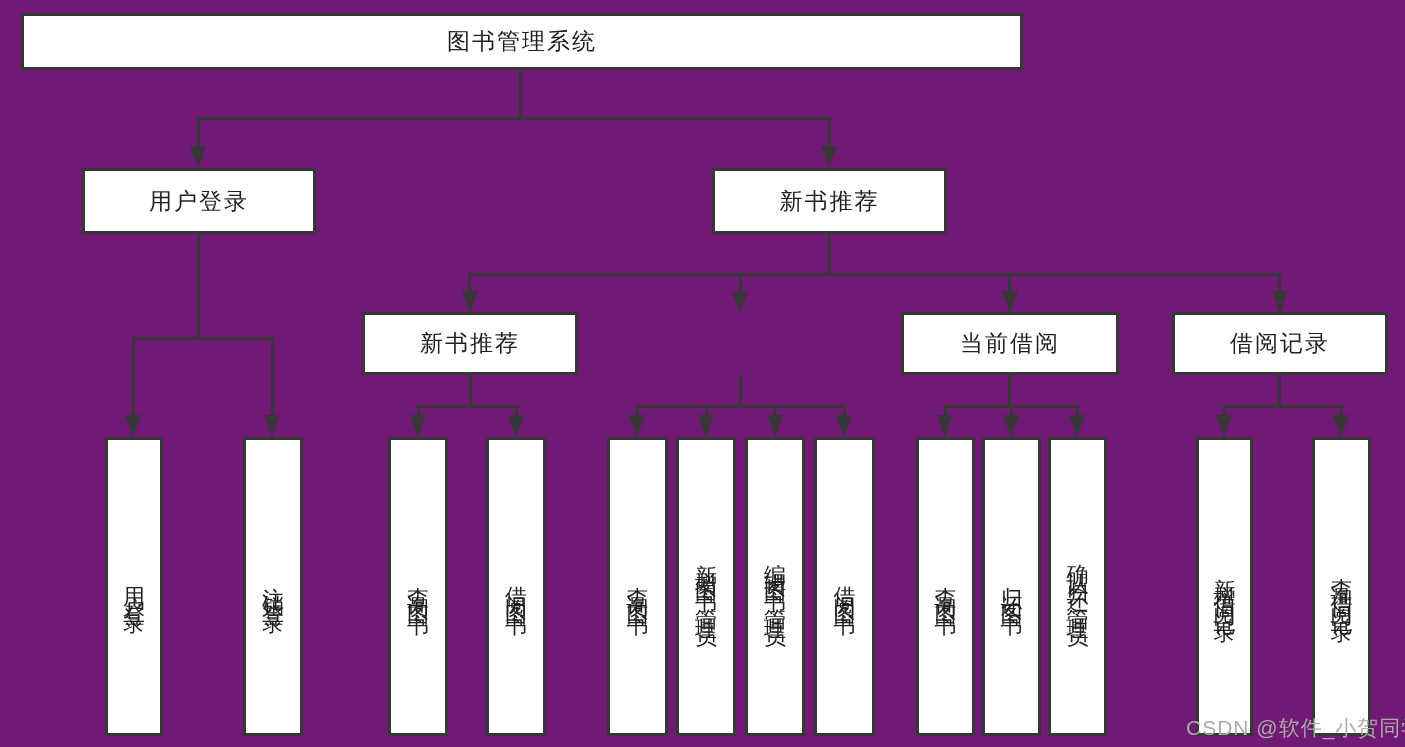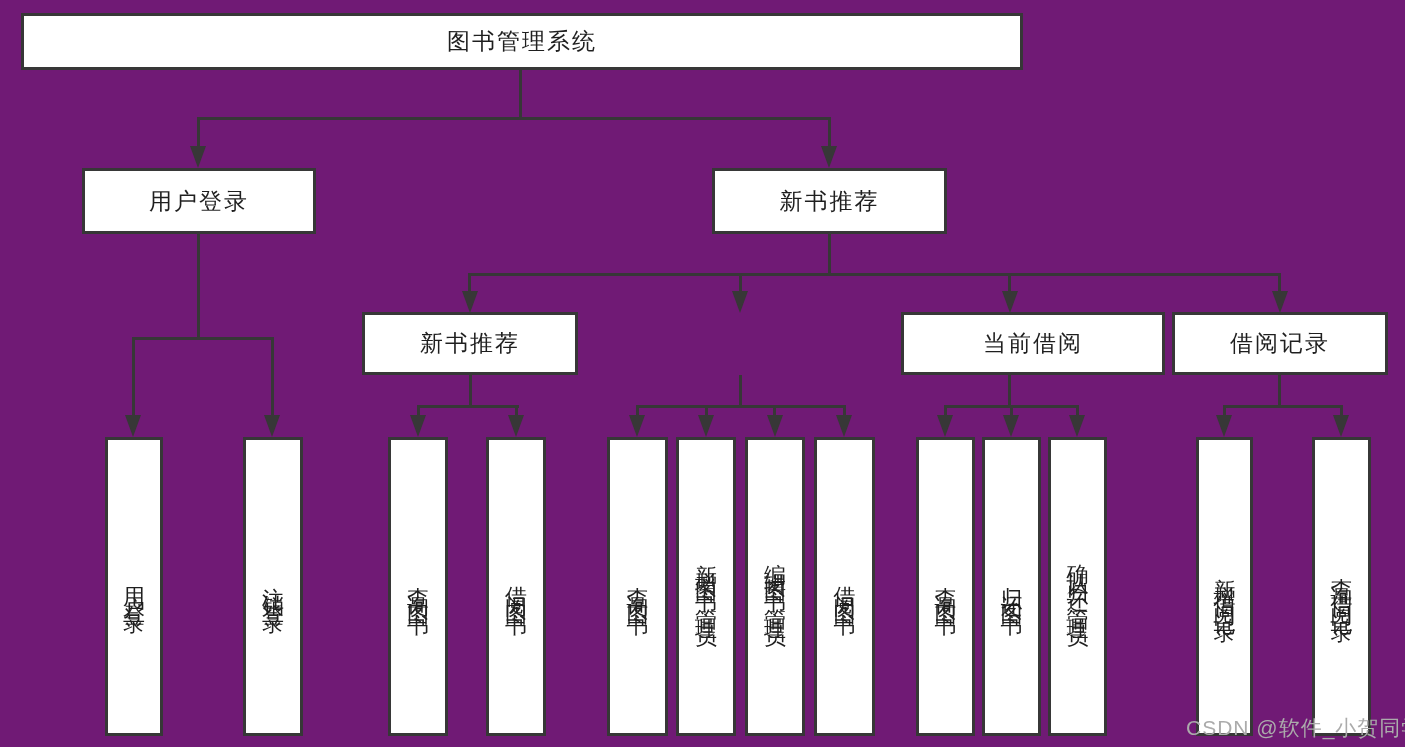--- a/index.html
+++ b/index.html
@@ -67,21 +67,21 @@
 
   <div class="node" style="left:712px;top:168px;width:235px;height:66px;">
     <span class="h-label">新书推荐</span>
   </div>
 
   <div class="node" style="left:362px;top:312px;width:216px;height:63px;">
     <span class="h-label">新书推荐</span>
   </div>
 
 
-  <div class="node" style="left:901px;top:312px;width:264px;height:63px;">
+  <div class="node" style="left:901px;top:312px;width:218px;height:63px;">
     <span class="h-label">当前借阅</span>
   </div>
 
   <div class="node" style="left:1172px;top:312px;width:216px;height:63px;">
     <span class="h-label">借阅记录</span>
   </div>
 
   <div class="node" style="left:105px;top:437px;width:58px;height:299px;">
     <span class="v-label">用户登录</span>
   </div>

